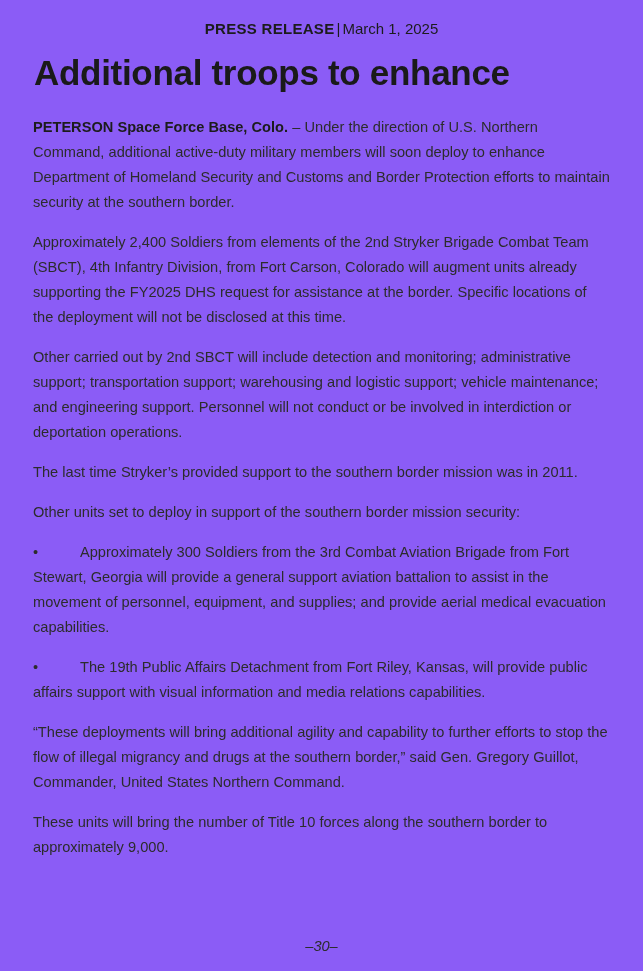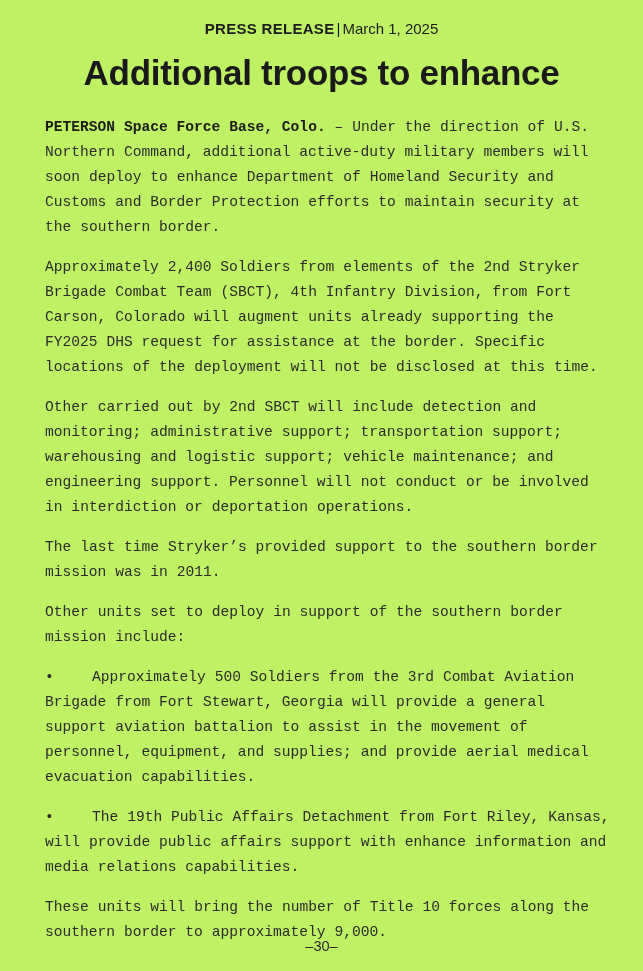--- a/index.html
+++ b/index.html
@@ -13,21 +13,21 @@
     font-family: "Liberation Sans", sans-serif;
     color: #2a2a2a;
     -webkit-font-smoothing: antialiased;
   }
   .page {
     width: 643px;
     height: 971px;
     position: relative;
     box-sizing: border-box;
     padding: 0;
-    background: #bef264;
+    background: #8b5cf6;
     overflow: hidden;
   }
 
   
   .eyebrow {
     text-align: center;
     font-size: 15px;
     line-height: 20px;
     color: #1c1c1c;
     padding-top: 19px;
@@ -41,48 +41,46 @@
     font-weight: normal;
     color: #1c1c1c;
     padding: 0 2px;
   }
   .eyebrow .dateline {
     font-weight: normal;
   }
 
   
   .headline {
-    text-align: center;
     font-family: "Liberation Sans", sans-serif;
     font-weight: bold;
     font-size: 35px;
     line-height: 41px;
     color: #1a1a1a;
     letter-spacing: -0.3px;
     margin: 13px 0 0 0;
     padding: 0 34px;
   }
   .headline .hl-line {
     display: block;
   }
 
   
   .body-col {
     margin-top: 22px;
     padding-left: 33px;
     padding-right: 32px;
   }
   p.para {
-    margin: 0 0 15px 12px;
+    margin: 0 0 15px 0;
     font-size: 14.6px;
     line-height: 25px;
     color: #2c2c2c;
     text-align: left;
     word-spacing: 0.1px;
-    font-family: Liberation Mono, monospace;
   }
   p.para:last-child {
     margin-bottom: 0;
   }
   .lead-in {
     font-weight: bold;
     color: #1c1c1c;
   }
   .bullet-para .bullet-mark {
     display: inline-block;
@@ -92,20 +90,21 @@
   
   .end-mark {
     position: absolute;
     left: 0;
     right: 0;
     top: 936px;
     text-align: center;
     font-size: 14.6px;
     line-height: 20px;
     color: #2c2c2c;
+    font-style: italic;
   }
 </style>
 </head>
 <body>
 
 <div class="page">
 
   <div class="eyebrow">
     <span class="kicker">PRESS RELEASE</span><span class="sep">|</span><span class="dateline">March 1, 2025</span>
   </div>
@@ -118,26 +117,27 @@
 
     <p class="para"><span class="lead-in">PETERSON Space Force Base, Colo.</span><span> – Under the direction of U.S. Northern Command, additional active-duty military members will soon deploy to enhance Department of Homeland Security and Customs and Border Protection efforts to maintain security at the southern border.</span></p>
 
     <p class="para">Approximately 2,400 Soldiers from elements of the 2nd Stryker Brigade Combat Team (SBCT), 4th Infantry Division, from Fort Carson, Colorado will augment units already supporting the FY2025 DHS request for assistance at the border. Specific locations of the deployment will not be disclosed at this time.</p>
 
     <p class="para">Other carried out by 2nd SBCT will include detection and monitoring; administrative support; transportation support; warehousing and logistic support; vehicle maintenance; and engineering support. Personnel will not conduct or be involved in interdiction or deportation operations.</p>
 
 
     <p class="para">The last time Stryker’s provided support to the southern border mission was in 2011.</p>
 
-    <p class="para">Other units set to deploy in support of the southern border mission include:</p>
+    <p class="para">Other units set to deploy in support of the southern border mission security:</p>
 
-    <p class="para bullet-para"><span class="bullet-mark">•</span><span>Approximately 500 Soldiers from the 3rd Combat Aviation Brigade from Fort Stewart, Georgia will provide a general support aviation battalion to assist in the movement of personnel, equipment, and supplies; and provide aerial medical evacuation capabilities.</span></p>
+    <p class="para bullet-para"><span class="bullet-mark">•</span><span>Approximately 300 Soldiers from the 3rd Combat Aviation Brigade from Fort Stewart, Georgia will provide a general support aviation battalion to assist in the movement of personnel, equipment, and supplies; and provide aerial medical evacuation capabilities.</span></p>
 
-    <p class="para bullet-para"><span class="bullet-mark">•</span><span>The 19th Public Affairs Detachment from Fort Riley, Kansas, will provide public affairs support with enhance information and media relations capabilities.</span></p>
+    <p class="para bullet-para"><span class="bullet-mark">•</span><span>The 19th Public Affairs Detachment from Fort Riley, Kansas, will provide public affairs support with visual information and media relations capabilities.</span></p>
 
+    <p class="para">“These deployments will bring additional agility and capability to further efforts to stop the flow of illegal migrancy and drugs at the southern border,” said Gen. Gregory Guillot, Commander, United States Northern Command.</p>
 
     <p class="para">These units will bring the number of Title 10 forces along the southern border to approximately 9,000.</p>
 
   </div>
 
   <div class="end-mark">–30–</div>
 
 </div>
 
 </body></html>

